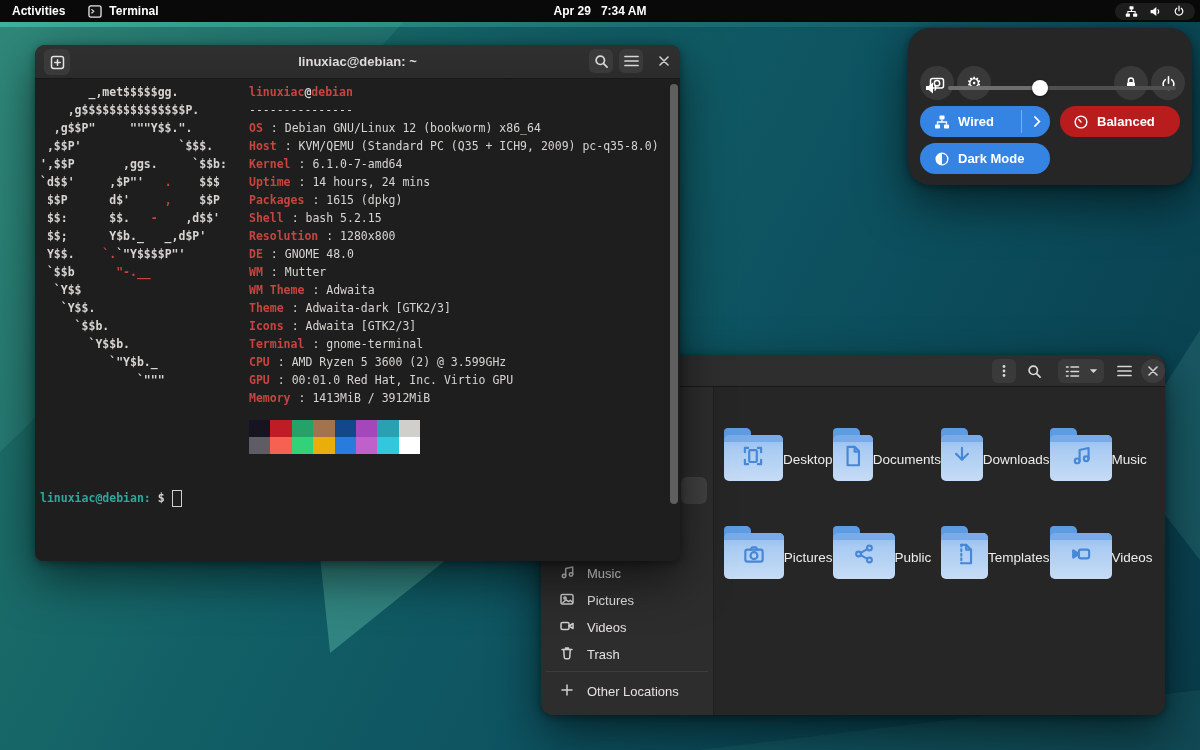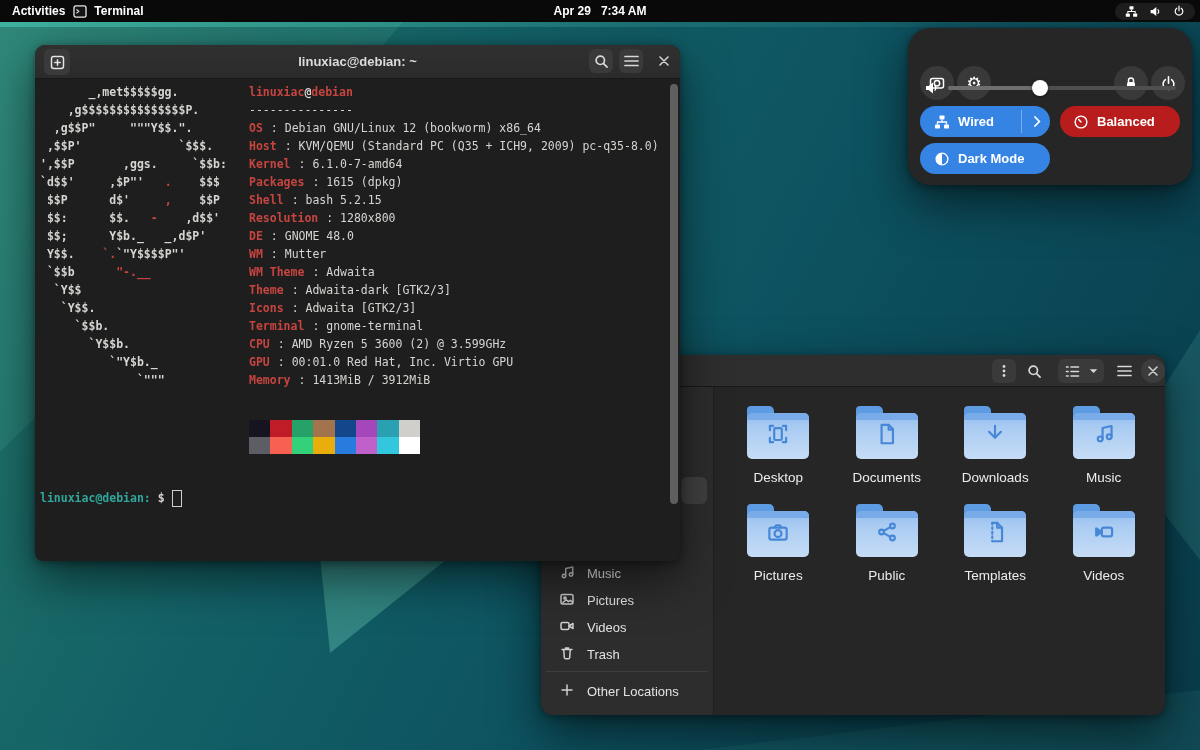--- a/index.html
+++ b/index.html
@@ -15,21 +15,21 @@
   .wp-tri1{left:300px;top:488px;width:215px;height:165px;background:rgba(95,190,170,.42);
            clip-path:polygon(6% 0,100% 10%,14% 100%);}
   .wp-tri2{left:1120px;top:330px;width:80px;height:230px;background:rgba(90,185,170,.18);
            clip-path:polygon(100% 0,100% 100%,0 55%);}
   .wp-tri3{left:700px;top:690px;width:500px;height:60px;background:rgba(80,175,160,.10);
            clip-path:polygon(0 100%,100% 0,100% 100%);}
 
   
   #top-bar{position:absolute;left:0;top:0;width:100%;height:22px;background:#090909;z-index:60;
            display:flex;align-items:center;color:#fff;font-size:12px;font-weight:600;}
-  .tb-left{display:flex;align-items:center;gap:8px;margin-left:12px;}
+  .tb-left{display:flex;align-items:center;gap:23px;margin-left:12px;}
   .tb-app{display:flex;align-items:center;gap:7px;}
   #tb-clock{position:absolute;left:0;right:0;margin:auto;width:max-content;display:flex;gap:10px;}
   #tb-tray{position:absolute;right:5px;top:2.5px;height:17px;display:flex;align-items:center;gap:11px;
            background:#1d1d1d;border-radius:9px;padding:0 10px;}
   .tb-ico{display:flex;align-items:center;}
 
   
   .win{position:absolute;box-shadow:0 18px 48px rgba(0,0,0,.55),0 2px 8px rgba(0,0,0,.4);}
   .headerbar{position:relative;display:flex;align-items:center;background:linear-gradient(#303030,#2b2b2b);
              border-bottom:1px solid #181818;}
@@ -59,21 +59,21 @@
   #files-window .headerbar{height:31px;border-radius:12px 12px 0 0;background:#2e2e2e;}
   #files-body{position:absolute;left:0;top:32px;right:0;bottom:0;display:flex;border-radius:0 0 12px 12px;overflow:hidden;}
   #files-sidebar{width:172px;background:#2d2d2d;border-right:1px solid #1f1f1f;position:relative;}
   .sb-item{position:absolute;left:8px;right:8px;height:26px;display:flex;align-items:center;gap:12px;
            color:#e4e3e1;font-size:13px;padding-left:10px;border-radius:6px;}
   .sb-sep{position:absolute;left:5px;right:5px;height:1px;background:#3d3d3d;}
   #sb-selected-sliver{position:absolute;left:140px;width:26px;top:90px;height:27px;background:#414141;border-radius:6px;}
   #files-content{flex:1;position:relative;background:#262626;}
   #files-grid{position:absolute;left:10px;top:18px;width:434px;display:grid;
               grid-template-columns:repeat(4,108.5px);grid-auto-rows:98px;}
-  .grid-item{display:flex;flex-direction:column;align-items:center;}
+  .grid-item{display:flex;flex-direction:row;align-items:center;}
   .folder{position:relative;width:62px;height:46px;margin-top:8px;border-radius:5px;
           background:linear-gradient(180deg,#8fbbee 0%,#a9cbf2 30%,#c6dcf6 100%);
           display:flex;align-items:center;justify-content:center;}
   .folder::before{content:"";position:absolute;left:0;top:-7px;width:27px;height:12px;background:#5d9be2;
                   border-radius:4px 5px 0 0;}
   .folder::after{content:"";position:absolute;left:0;top:0;width:100%;height:7px;background:#79abe8;border-radius:5px 5px 0 0;}
   .grid-label{margin-top:11px;color:#ececec;font-size:13.5px;}
 
   
   #quick-settings{left:908px;top:28px;width:284px;height:157px;background:#262626;border-radius:22px;z-index:40;}
@@ -311,20 +311,21 @@
           <div class="t-line"><span class="t-fg">       `Y$$b.</span></div>
           <div class="t-line"><span class="t-fg">          `"Y$b._</span></div>
           <div class="t-line"><span class="t-fg">              `"""</span></div>
         </div>
       <div id="sysinfo">
           <div class="t-line"><span class="t-red" style="font-weight: 700;">linuxiac</span><span class="t-fg" style="font-weight: 700;">@</span><span class="t-red" style="font-weight: 700;">debian</span></div>
           <div class="t-line"><span class="t-fg">---------------</span></div>
           <div class="t-line"><span class="lbl">OS</span><span class="val">: Debian GNU/Linux 12 (bookworm) x86_64</span></div>
           <div class="t-line"><span class="lbl">Host</span><span class="val">: KVM/QEMU (Standard PC (Q35 + ICH9, 2009) pc-q35-8.0)</span></div>
           <div class="t-line"><span class="lbl">Kernel</span><span class="val">: 6.1.0-7-amd64</span></div>
+          <div class="t-line"><span class="lbl">Uptime</span><span class="val">: 14 hours, 24 mins</span></div>
           <div class="t-line"><span class="lbl">Packages</span><span class="val">: 1615 (dpkg)</span></div>
           <div class="t-line"><span class="lbl">Shell</span><span class="val">: bash 5.2.15</span></div>
           <div class="t-line"><span class="lbl">Resolution</span><span class="val">: 1280x800</span></div>
           <div class="t-line"><span class="lbl">DE</span><span class="val">: GNOME 48.0</span></div>
           <div class="t-line"><span class="lbl">WM</span><span class="val">: Mutter</span></div>
           <div class="t-line"><span class="lbl">WM Theme</span><span class="val">: Adwaita</span></div>
           <div class="t-line"><span class="lbl">Theme</span><span class="val">: Adwaita-dark [GTK2/3]</span></div>
           <div class="t-line"><span class="lbl">Icons</span><span class="val">: Adwaita [GTK2/3]</span></div>
           <div class="t-line"><span class="lbl">Terminal</span><span class="val">: gnome-terminal</span></div>
           <div class="t-line"><span class="lbl">CPU</span><span class="val">: AMD Ryzen 5 3600 (2) @ 3.599GHz</span></div>

